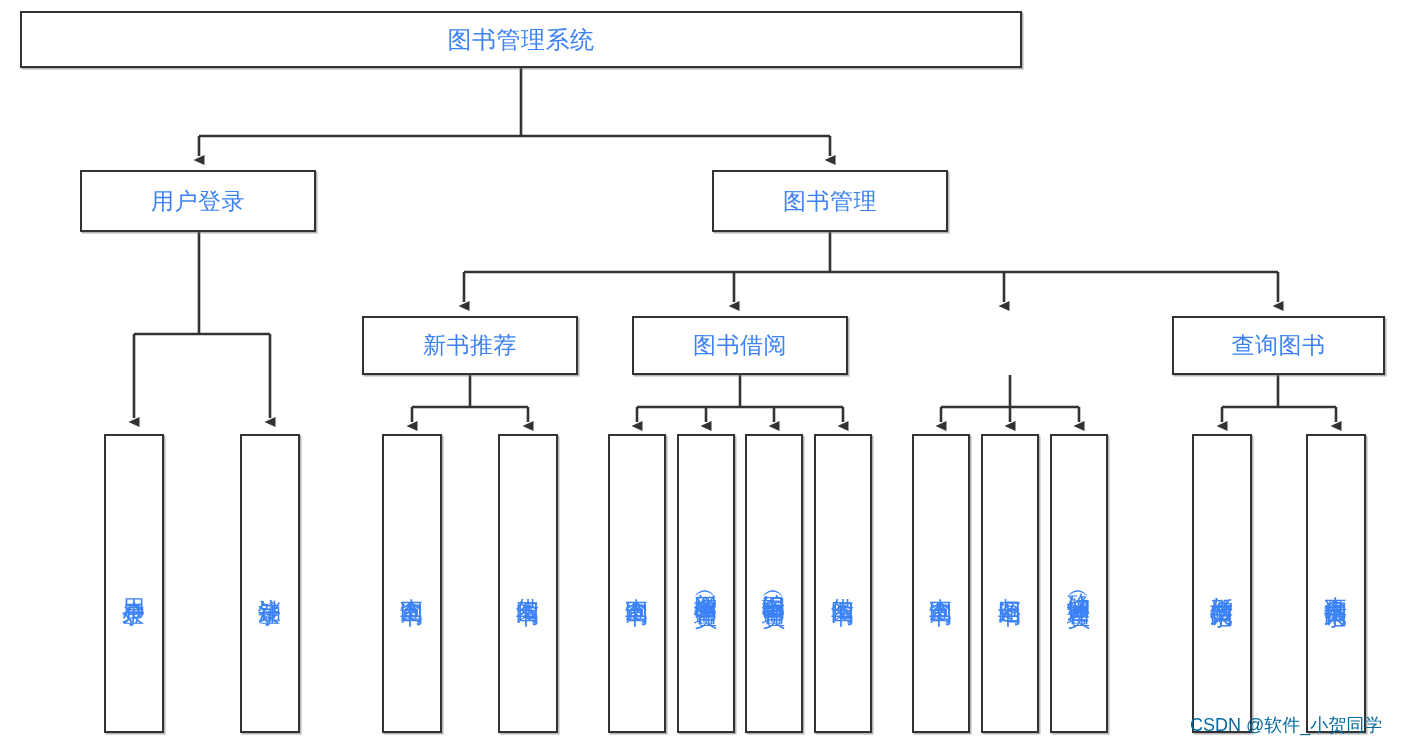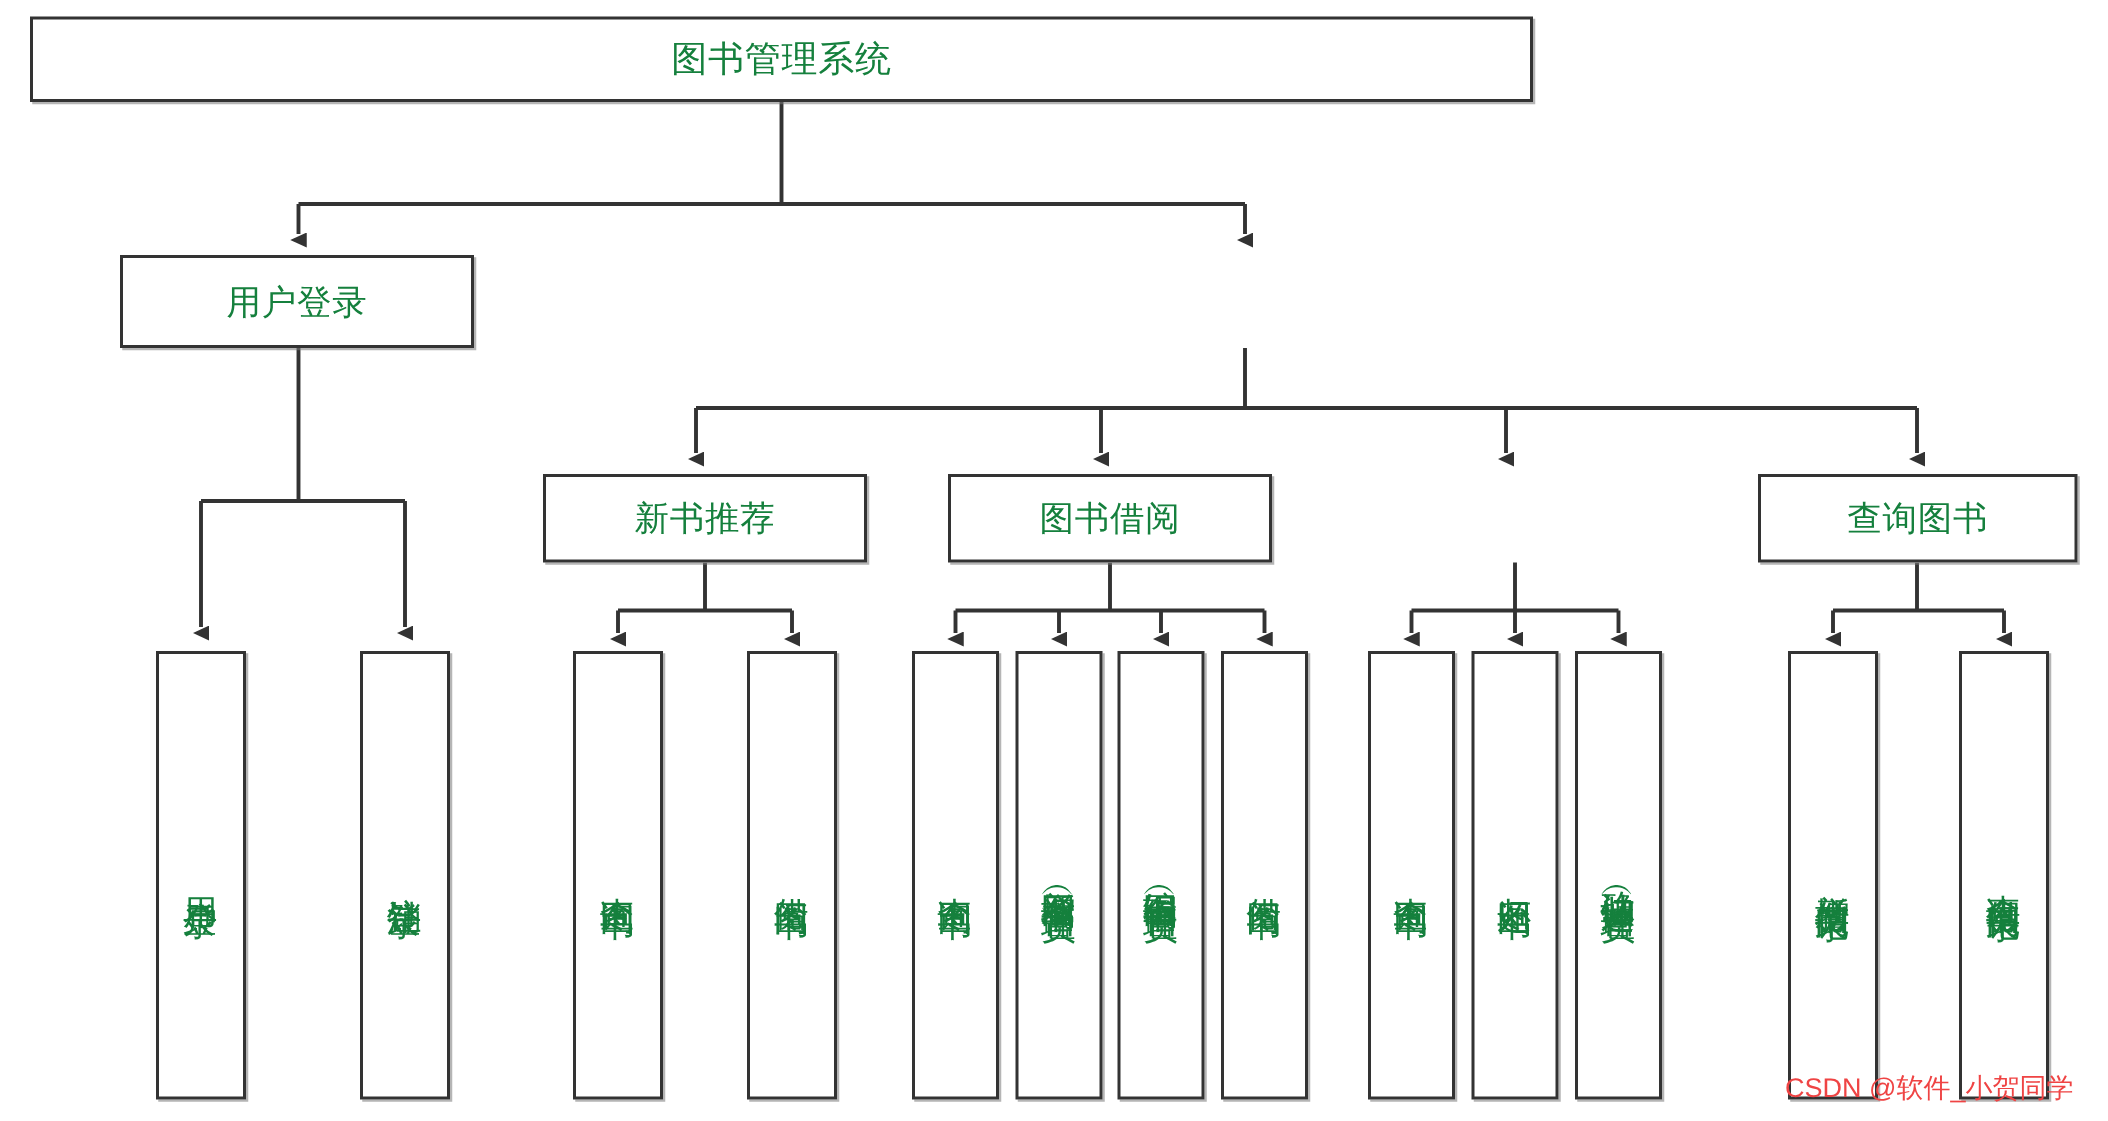--- a/index.html
+++ b/index.html
@@ -27,21 +27,21 @@
   }
   .node {
     position: absolute;
     box-sizing: border-box;
     background: #ffffff;
     border: 2px solid #333333;
     box-shadow: 1.5px 1.5px 0 rgba(120,120,120,0.55);
     display: flex;
     align-items: center;
     justify-content: center;
-    color: #15803d;
+    color: #3b82f6;
     z-index: 2;
   }
   .node .label {
     display: block;
     text-align: center;
     line-height: 1.15;
     white-space: nowrap;
   }
   .node.horiz .label {
     font-size: 23px;
@@ -64,21 +64,21 @@
     letter-spacing: 2px;
     white-space: normal;
     max-height: 100%;
     text-align: center;
   }
   .watermark {
     position: absolute;
     left: 1190px;
     top: 713px;
     font-size: 18px;
-    color: #ef4444;
+    color: #0369a1;
     white-space: nowrap;
     z-index: 5;
     font-family: "Liberation Sans", "DejaVu Sans", sans-serif;
   }
 </style>
 </head>
 <body>
 
 <div id="diagram-root">
 
@@ -132,20 +132,23 @@
     </g>
   </svg>
 
   <div class="node root horiz" style="left:20px; top:11px; width:1002px; height:57px;">
     <span class="label">图书管理系统</span>
   </div>
 
   <div class="node horiz" style="left:80px; top:170px; width:236px; height:62px;">
     <span class="label">用户登录</span>
   </div>
+  <div class="node horiz" style="left:712px; top:170px; width:236px; height:62px;">
+    <span class="label">图书管理</span>
+  </div>
 
   <div class="node horiz" style="left:362px; top:316px; width:216px; height:59px;">
     <span class="label">新书推荐</span>
   </div>
   <div class="node horiz" style="left:632px; top:316px; width:216px; height:59px;">
     <span class="label">图书借阅</span>
   </div>
   <div class="node horiz" style="left:1172px; top:316px; width:213px; height:59px;">
     <span class="label">查询图书</span>
   </div>

